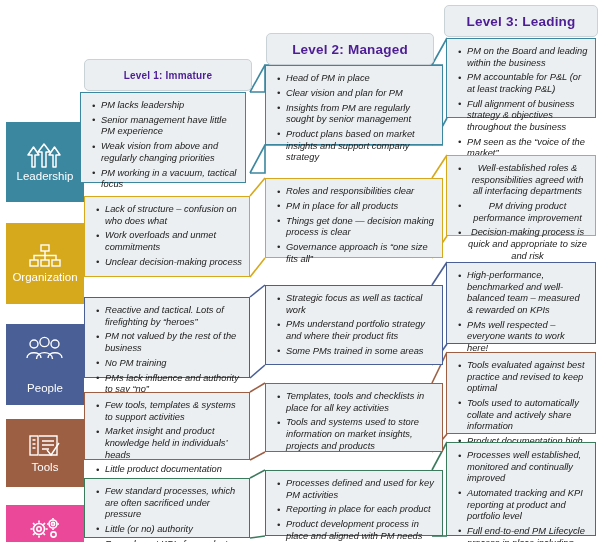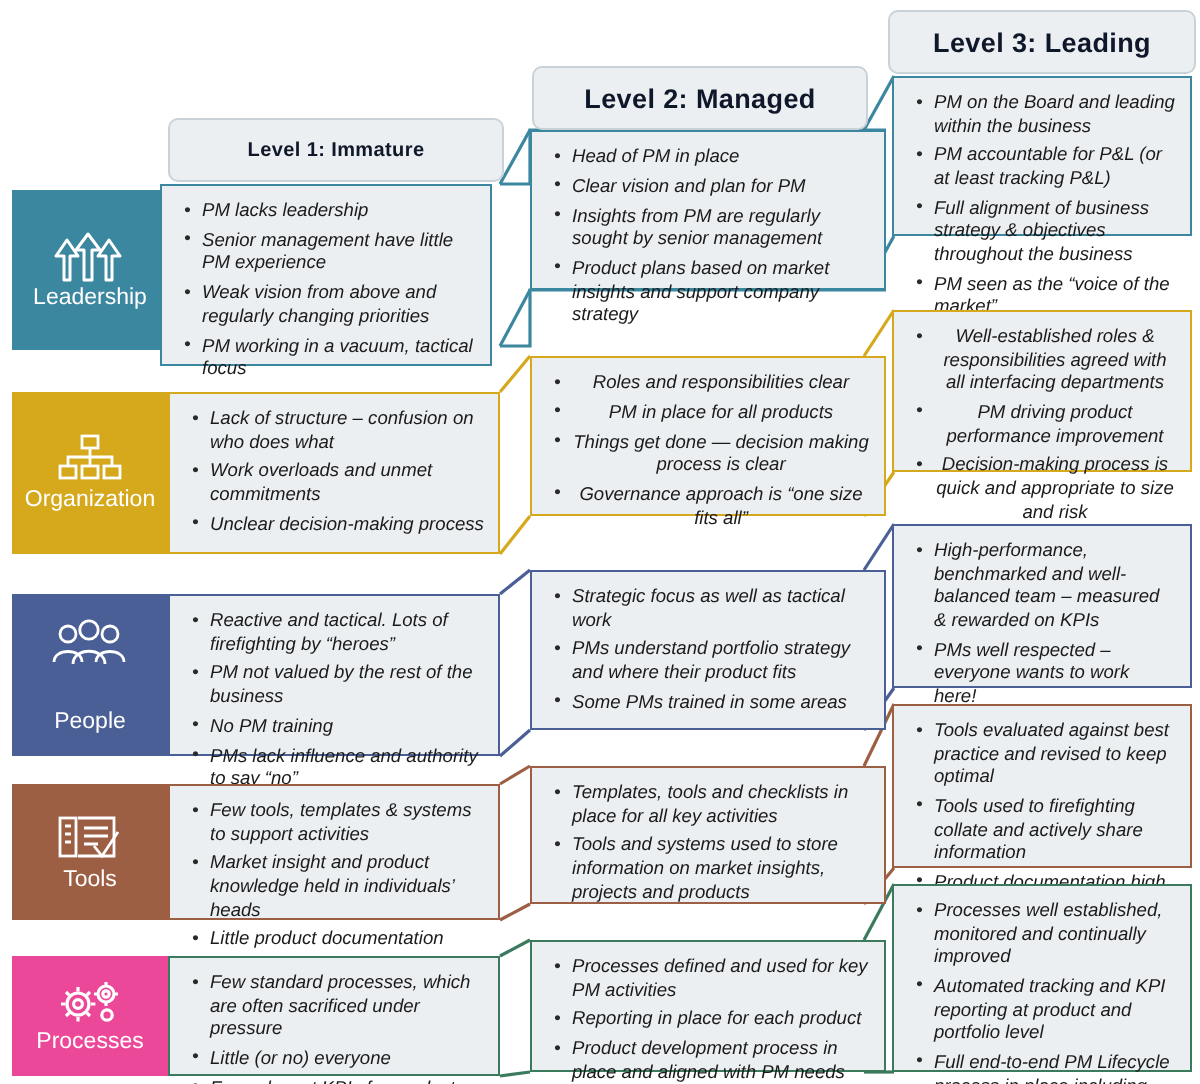--- a/index.html
+++ b/index.html
@@ -11,36 +11,37 @@
     overflow:hidden;
   }
   .canvas{position:relative;width:600px;height:542px;}
 
   
   .level-head{
     position:absolute;
     background:#eceff1;
     border:1px solid #c9d2d6;
     border-radius:5px;
-    color:#0f172a;
+    color:#4c1d95;
     font-weight:bold;
     text-align:center;
     display:flex;align-items:center;justify-content:center;
     letter-spacing:.2px;
   }
   #head-l1{left:84px;  top:59px;  width:166px;height:30px;font-size:10px;}
   #head-l2{left:266px; top:33px;  width:166px;height:30px;font-size:13.5px;}
   #head-l3{left:444px; top:5px;   width:152px;height:30px;font-size:13.5px;}
 
   
   .cat{
     position:absolute;left:6px;width:78px;
     display:flex;flex-direction:column;
     align-items:center;justify-content:center;
     color:#ffffff;
+    margin-top:27px;
   }
   .cat .cat-label{
     font-size:11.5px;margin-top:2px;text-align:center;line-height:1.1;
   }
   .cat .cat-icon{display:block;line-height:0;}
 
   
   .box{
     position:absolute;
     background:#eceff1;
@@ -208,34 +209,34 @@
   <div class="box" style="left:84px;top:392px;width:166px;height:68px;border:1.6px solid #9c5f43;">
     <ul>
         <li>Few tools, templates &amp; systems to support activities</li>
         <li> Market insight and product knowledge held in individuals’ heads</li>
         <li>Little product documentation</li>
       </ul>
   </div>
   <div class="box" style="left:84px;top:478px;width:166px;height:60px;border:1.6px solid #3c7a5e;">
     <ul>
         <li>Few standard processes, which are often sacrificed under pressure</li>
-        <li>Little (or no) everyone</li>
+        <li>Little (or no) authority</li>
         <li>Few relevant KPIs for products</li>
       </ul>
   </div>
 
   <div class="box" style="left:265px;top:65px;width:178px;height:80px;border:1.6px solid #3c87a0;">
     <ul>
         <li>Head of PM in place</li>
         <li>Clear vision and plan for PM</li>
         <li>Insights from PM are regularly sought by senior management</li>
         <li>Product plans based on market insights and support company strategy</li>
       </ul>
   </div>
-  <div class="box" style="left:265px;top:178px;width:178px;height:80px;border:1.6px solid #d6a81b;text-align:center;">
+  <div class="box" style="left:265px;top:178px;width:178px;height:80px;border:1.6px solid #d6a81b;">
     <ul>
         <li>Roles and responsibilities clear</li>
         <li>PM in place for all products</li>
         <li>Things get done — decision making process is clear</li>
         <li>Governance approach is “one size fits all”</li>
       </ul>
   </div>
   <div class="box" style="left:265px;top:285px;width:178px;height:80px;border:1.6px solid #4a5f96;">
     <ul>
         <li>Strategic focus as well as tactical work</li>
@@ -275,21 +276,21 @@
   <div class="box" style="left:446px;top:262px;width:150px;height:82px;border:1.6px solid #4a5f96;">
     <ul>
         <li>High-performance, benchmarked and well-balanced team – measured &amp; rewarded on KPIs</li>
         <li>PMs well respected – everyone wants to work here!</li>
         <li>All PMs trained on PM with ongoing learning and development</li>
       </ul>
   </div>
   <div class="box" style="left:446px;top:352px;width:150px;height:82px;border:1.6px solid #9c5f43;">
     <ul>
         <li>Tools evaluated against best practice and revised to keep optimal</li>
-        <li> Tools used to firefighting collate and actively share information</li>
+        <li> Tools used to automatically collate and actively share information</li>
         <li> Product documentation high quality and maintained</li>
       </ul>
   </div>
   <div class="box" style="left:446px;top:442px;width:150px;height:94px;border:1.6px solid #3c7a5e;">
     <ul>
         <li>Processes well established, monitored and continually improved</li>
         <li>Automated tracking and KPI reporting at product and portfolio level</li>
         <li>Full end-to-end PM Lifecycle process in place including go-to-market, in-life and end-of-life</li>
       </ul>
   </div>

